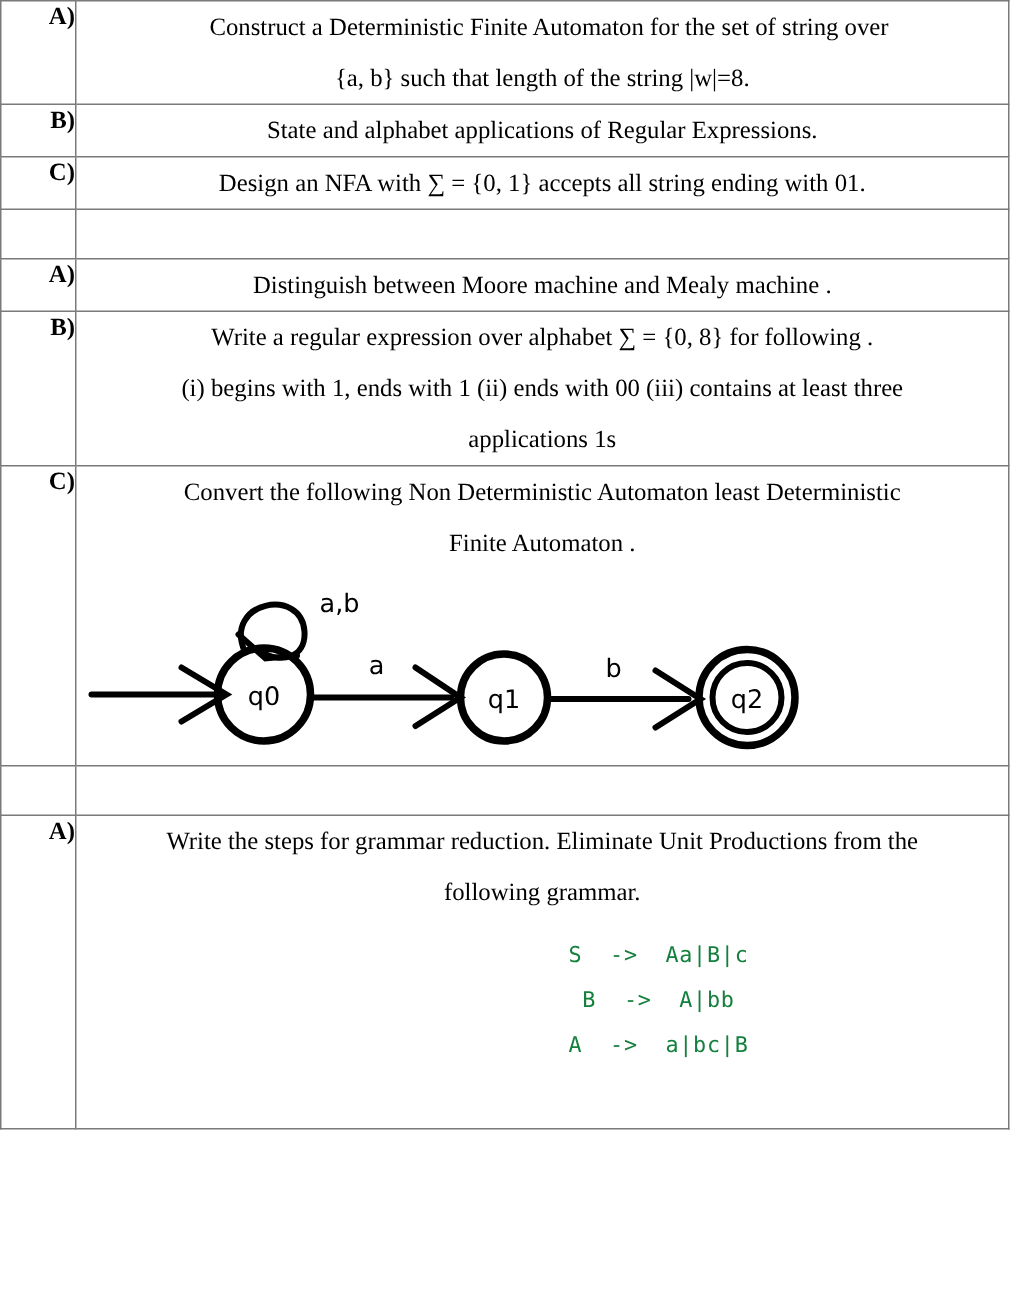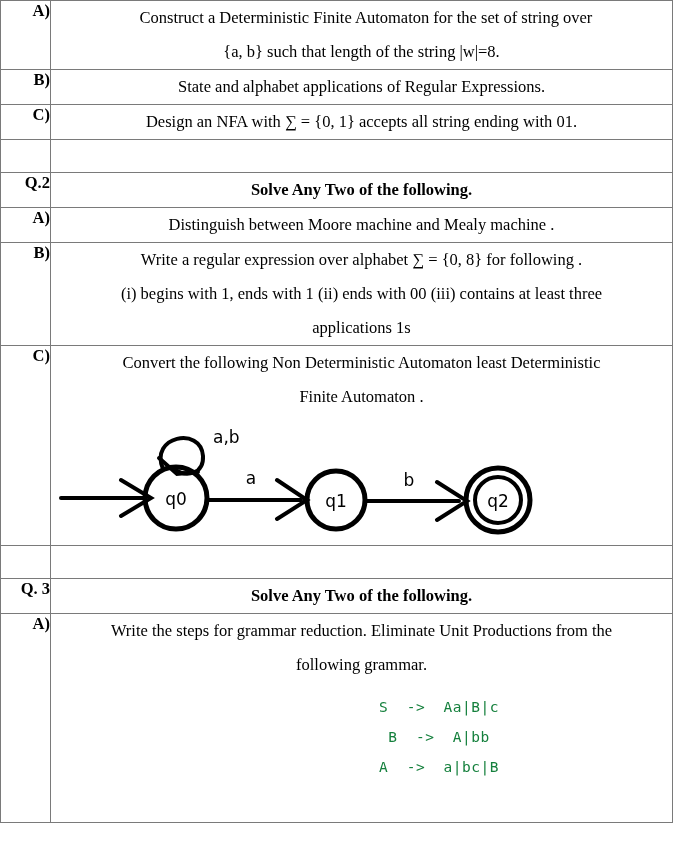--- a/index.html
+++ b/index.html
@@ -131,26 +131,20 @@
         <td class="body">
           <span class="txt-line">Design an NFA with ∑ = {0, 1} accepts all string ending with 01.</span>
         </td>
       </tr>
 
       <tr class="spacer">
         <td class="label"></td>
         <td class="body"></td>
       </tr>
 
-      <tr>
-        <td class="label">Q.2</td>
-        <td class="body heading">
-          <span class="txt-line">Solve Any Two of the following.</span>
-        </td>
-      </tr>
 
       <tr>
         <td class="label">A)</td>
         <td class="body">
           <span class="txt-line">Distinguish between Moore machine and Mealy machine .</span>
         </td>
       </tr>
 
       <tr>
         <td class="label">B)</td>
@@ -202,26 +196,20 @@
             </svg>
           </div>
         </td>
       </tr>
 
       <tr class="spacer">
         <td class="label"></td>
         <td class="body"></td>
       </tr>
 
-      <tr>
-        <td class="label">Q. 3</td>
-        <td class="body heading">
-          <span class="txt-line">Solve Any Two of the following.</span>
-        </td>
-      </tr>
 
       <tr>
         <td class="label">A)</td>
         <td class="body">
           <span class="txt-line">Write the steps for grammar reduction. Eliminate Unit Productions from the</span>
           <span class="txt-line">following grammar.</span>
 
           <div class="grammar">
             <span class="gline">S  -&gt;  Aa|B|c</span>
             <span class="gline">B  -&gt;  A|bb</span>

